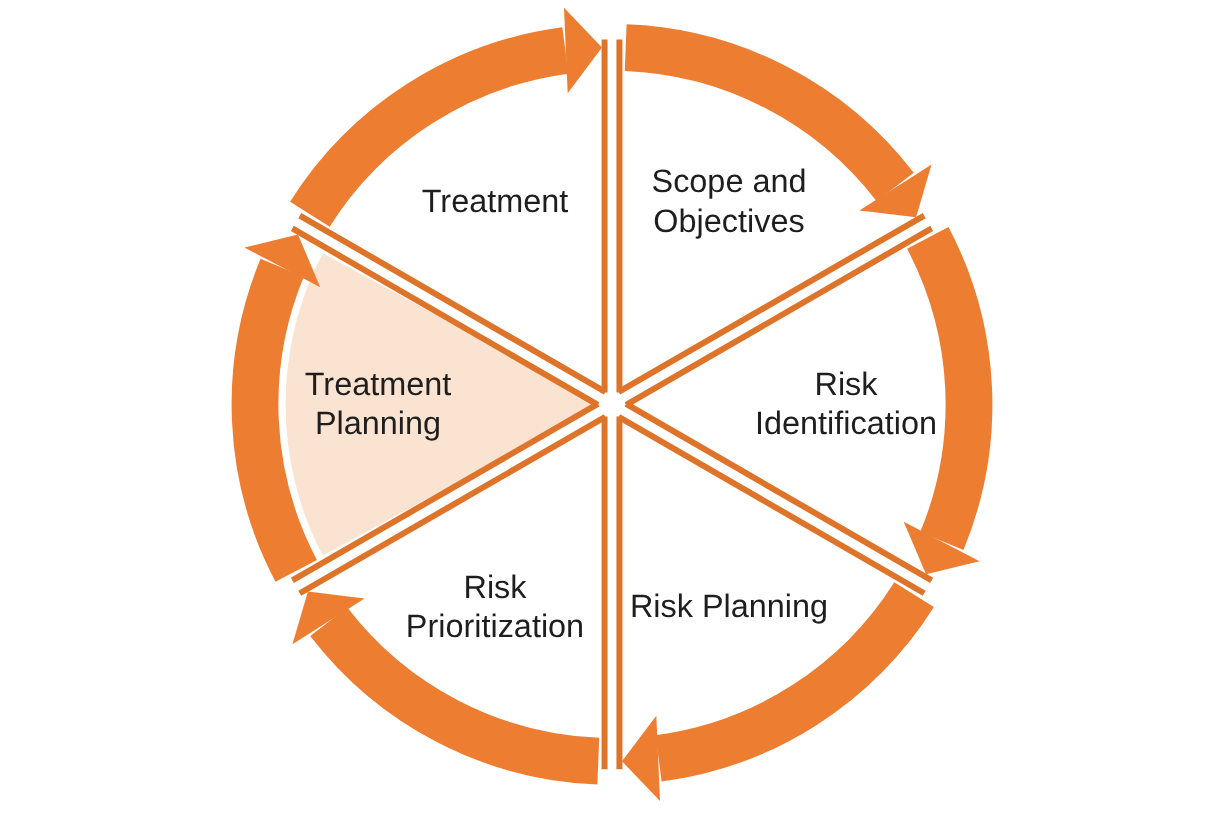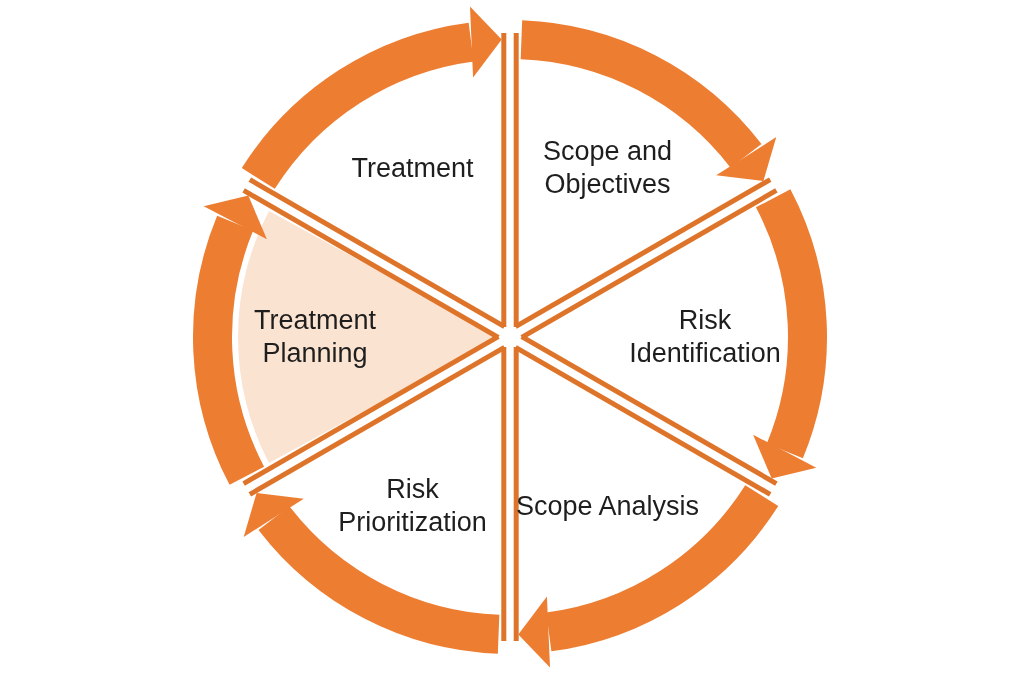--- a/index.html
+++ b/index.html
@@ -72,20 +72,20 @@
           <path d="M 258.26 178.47 A 297.5 297.5 0 0 1 471.17 42.05" fill="none" stroke="#ED7D31" stroke-width="39"></path>
           <polygon points="469.99,6.41 501.69,39.62 473.08,77.61" fill="#ED7D31"></polygon>
         </g>
       </g>
     </svg>
   <div id="labels">
       <div class="seg-label" style="left: 607.5px; top: 168.13px; color: rgb(30, 30, 30);">Scope and
 Objectives</div>
       <div class="seg-label" style="left: 705px; top: 337px; color: rgb(30, 30, 30);">Risk
 Identification</div>
-      <div class="seg-label" style="left: 607.5px; top: 505.87px; color: rgb(30, 30, 30);">Scope Analysis</div>
+      <div class="seg-label" style="left: 607.5px; top: 505.87px; color: rgb(30, 30, 30);">Risk Planning</div>
       <div class="seg-label" style="left: 412.5px; top: 505.87px; color: rgb(30, 30, 30);">Risk
 Prioritization</div>
       <div class="seg-label" style="left: 315px; top: 337px; color: rgb(30, 30, 30);">Treatment
 Planning</div>
       <div class="seg-label" style="left: 412.5px; top: 168.13px; color: rgb(30, 30, 30);">Treatment</div>
     </div>
 </div>
 
 </body></html>

